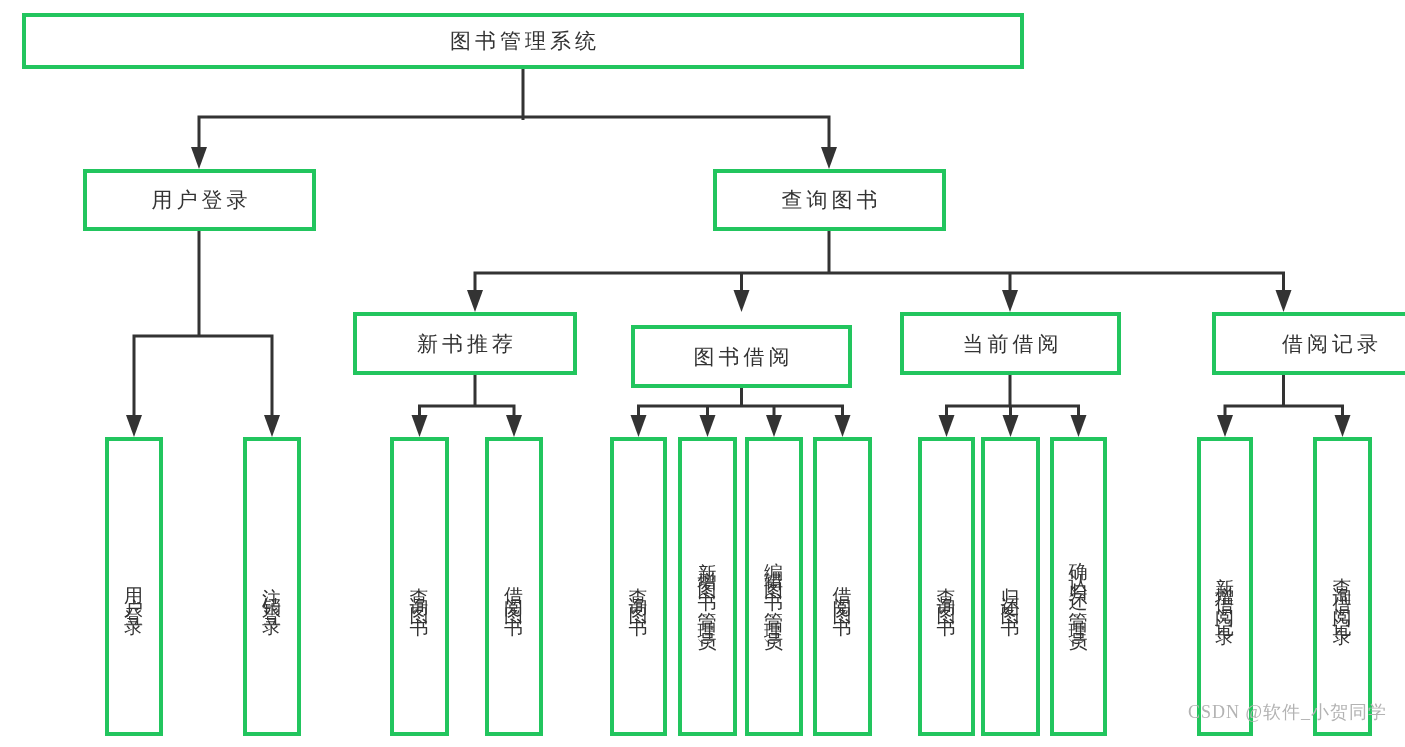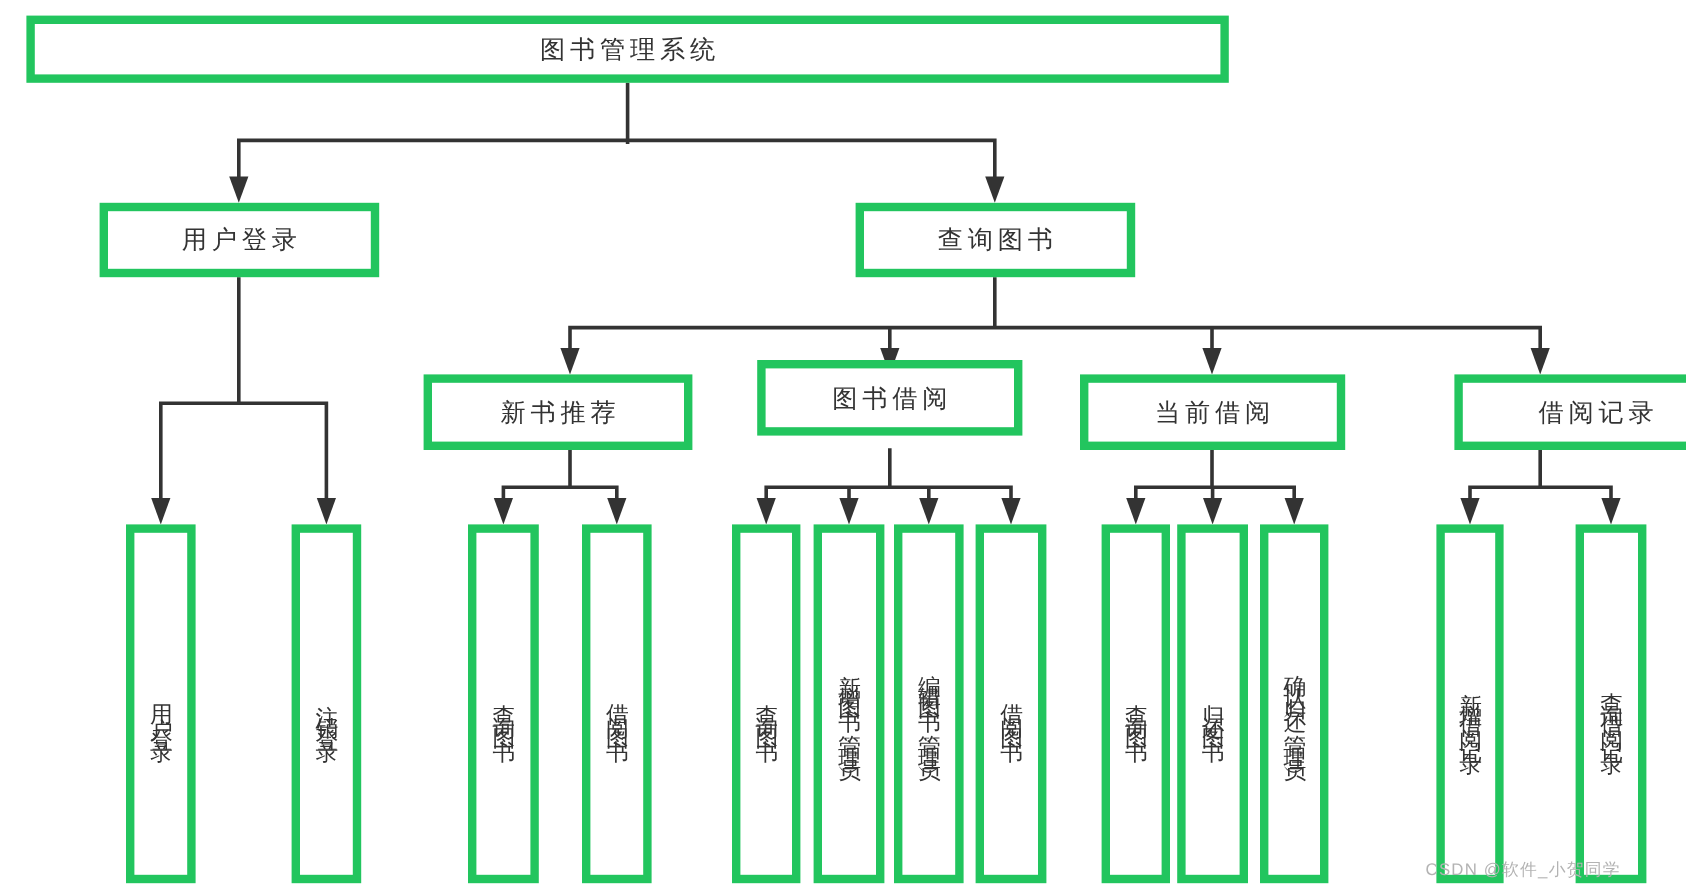--- a/index.html
+++ b/index.html
@@ -9,42 +9,43 @@
     background:#ffffff;
     font-family:"Liberation Sans","DejaVu Sans",sans-serif;
     overflow:hidden;
   }
   #connectors{position:absolute;left:0;top:0;width:1405px;height:747px;}
   #connectors path{stroke:#333333;stroke-width:3;fill:none;stroke-linecap:square;}
   #connectors polygon{fill:#333333;stroke:none;}
   .hbox,.vbox{
     position:absolute;
     background:#ffffff;
-    border:7px solid #22c55e;
+    border:4px solid #22c55e;
     box-sizing:border-box;
     display:flex;align-items:center;justify-content:center;
     color:#333333;
     text-align:center;
   }
   .hbox{font-size:21px;letter-spacing:4px;text-indent:4px;}
   .vbox{
     writing-mode:vertical-rl;
     text-orientation:mixed;
     font-size:19px;
     letter-spacing:10px;
     line-height:1;
   }
   .vbox span{display:block;margin-top:10px;}
   #watermark{
     position:absolute;
-    left:1188px;top:716px;
-    font-size:14px;
+    left:1188px;top:700px;
+    font-size:18px;
     color:#b3b3b3;
     letter-spacing:1px;
     white-space:nowrap;
+    font-family:Liberation Serif, serif;
   }
 </style>
 </head>
 <body>
 
 <div id="canvas">
 
   <svg id="connectors" viewBox="0 0 1405 747">
     <g>
       <path d="M523 69 V118.5
@@ -99,21 +100,21 @@
   <div class="hbox" style="left:83px;top:169px;width:233px;height:62px">
     <span>用户登录</span>
   </div>
   <div class="hbox" style="left:713px;top:169px;width:233px;height:62px">
     <span>查询图书</span>
   </div>
 
   <div class="hbox" style="left:353px;top:312px;width:224px;height:63px">
     <span>新书推荐</span>
   </div>
-  <div class="hbox" style="left:631px;top:300px;width:221px;height:63px">
+  <div class="hbox" style="left:631px;top:325px;width:221px;height:63px">
     <span>图书借阅</span>
   </div>
   <div class="hbox" style="left:900px;top:312px;width:221px;height:63px">
     <span>当前借阅</span>
   </div>
   <div class="hbox" style="left:1212px;top:312px;width:236px;height:63px">
     <span>借阅记录</span>
   </div>
 
   <div class="vbox" style="left:105px;top:437px;width:58px;height:299px">

